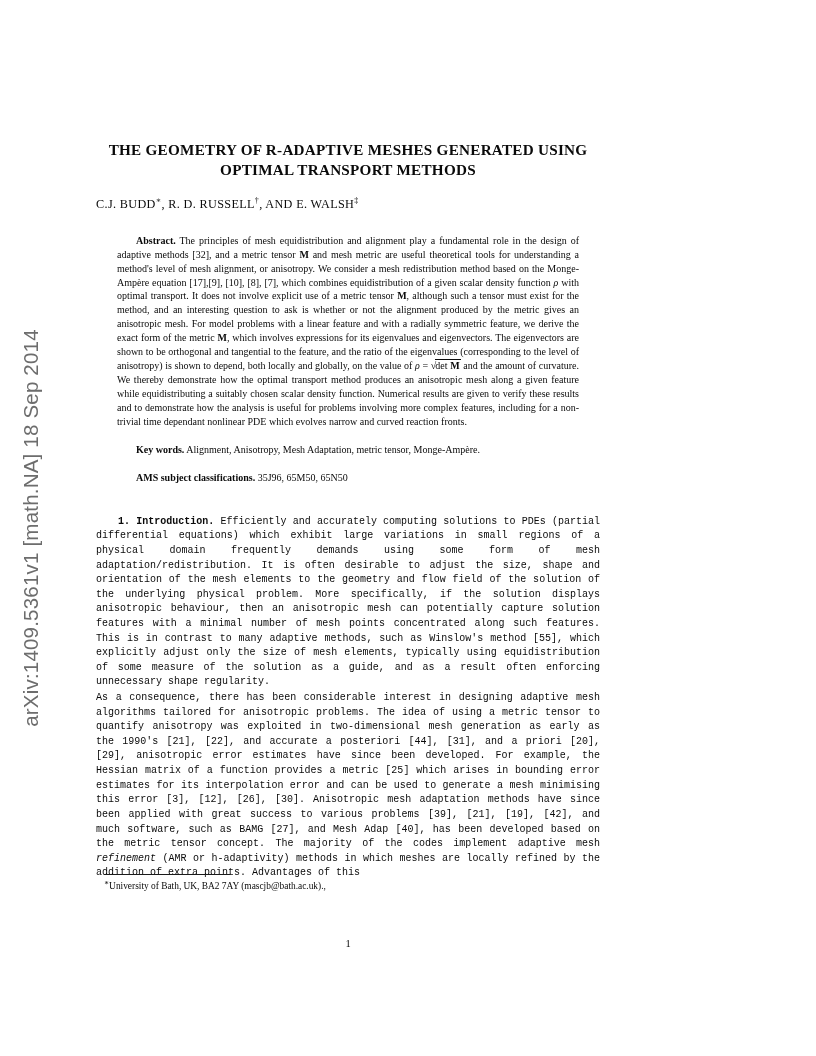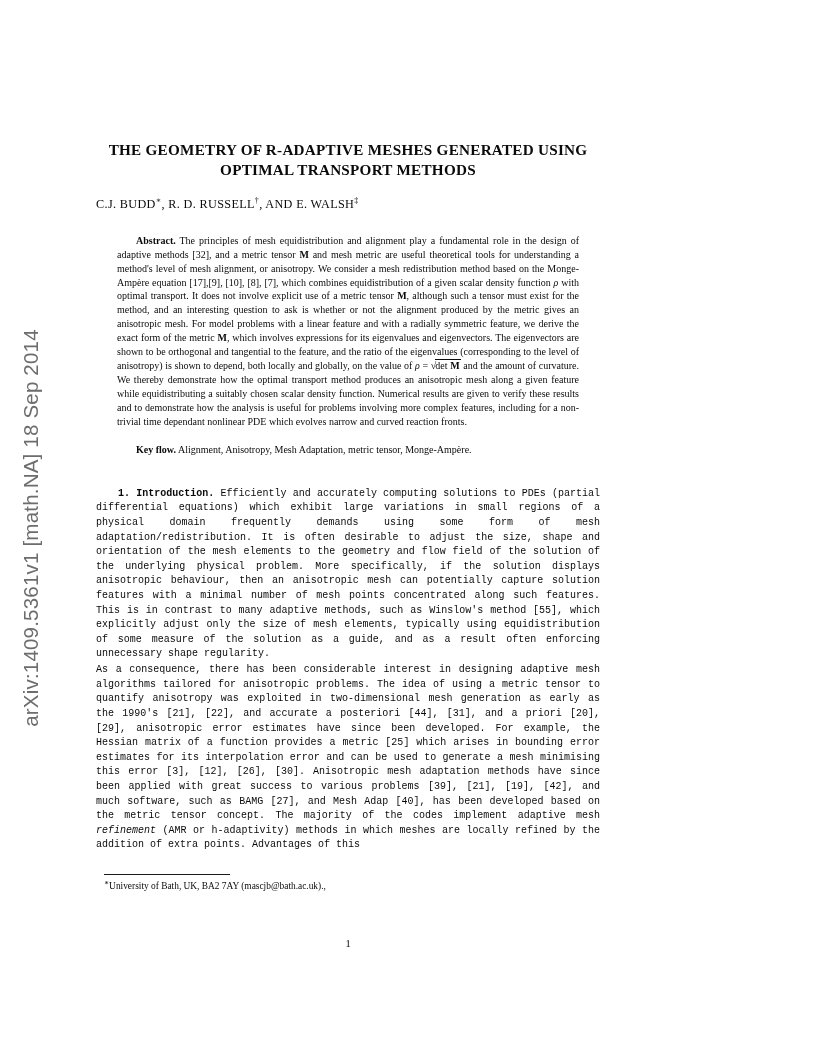--- a/index.html
+++ b/index.html
@@ -180,22 +180,23 @@
 
   <h1 class="title">THE GEOMETRY OF R-ADAPTIVE MESHES GENERATED USING OPTIMAL TRANSPORT METHODS</h1>
 
   <div class="authors">
     <span>C.J. BUDD</span><sup>∗</sup><span>, </span><span>R. D. RUSSELL</span><sup>†</sup><span>, AND </span><span>E. WALSH</span><sup>‡</sup>
   </div>
 
   <div class="abstract-block">
     <p><span class="lead">Abstract.</span><span> The principles of mesh equidistribution and alignment play a fundamental role in the design of adaptive methods [32], and a metric tensor </span><b class="mat">M</b><span> and mesh metric are useful theoretical tools for understanding a method's level of mesh alignment, or anisotropy. We consider a mesh redistribution method based on the Monge-Ampère equation [17],[9], [10], [8], [7], which combines equidistribution of a given scalar density function </span><span class="rho">ρ</span><span> with optimal transport. It does not involve explicit use of a metric tensor </span><b class="mat">M</b><span>, although such a tensor must exist for the method, and an interesting question to ask is whether or not the alignment produced by the metric gives an anisotropic mesh. For model problems with a linear feature and with a radially symmetric feature, we derive the exact form of the metric </span><b class="mat">M</b><span>, which involves expressions for its eigenvalues and eigenvectors. The eigenvectors are shown to be orthogonal and tangential to the feature, and the ratio of the eigenvalues (corresponding to the level of anisotropy) is shown to depend, both locally and globally, on the value of </span><span class="sqrt-wrap"><span class="rho">ρ</span><span> = </span><span>√</span><span class="radicand"><span>det </span><b class="mat">M</b></span></span><span> and the amount of curvature. We thereby demonstrate how the optimal transport method produces an anisotropic mesh along a given feature while equidistributing a suitably chosen scalar density function. Numerical results are given to verify these results and to demonstrate how the analysis is useful for problems involving more complex features, including for a non-trivial time dependant nonlinear PDE which evolves narrow and curved reaction fronts.</span></p>
 
-    <p class="kw"><span class="lead">Key flow.</span><span> Alignment, Anisotropy, Mesh Adaptation, metric tensor, Monge-Ampère.</span></p>
-
+    <p class="kw"><span class="lead">Key words.</span><span> Alignment, Anisotropy, Mesh Adaptation, metric tensor, Monge-Ampère.</span></p>
+
+    <p class="ams"><span class="lead">AMS subject classifications.</span><span> 35J96, 65M50, 65N50</span></p>
   </div>
 
   <div class="body-text">
     <p><span class="sec-head">1. Introduction.</span><span> Efficiently and accurately computing solutions to PDEs (partial differential equations) which exhibit large variations in small regions of a physical domain frequently demands using some form of mesh adaptation/redistribution. It is often desirable to adjust the size, shape and orientation of the mesh elements to the geometry and flow field of the solution of the underlying physical problem. More specifically, if the solution displays anisotropic behaviour, then an anisotropic mesh can potentially capture solution features with a minimal number of mesh points concentrated along such features. This is in contrast to many adaptive methods, such as Winslow's method [55], which explicitly adjust only the size of mesh elements, typically using equidistribution of some measure of the solution as a guide, and as a result often enforcing unnecessary shape regularity.</span></p>
 
     <p class="tight"><span>As a consequence, there has been considerable interest in designing adaptive mesh algorithms tailored for anisotropic problems. The idea of using a metric tensor to quantify anisotropy was exploited in two-dimensional mesh generation as early as the 1990's [21], [22], and accurate a posteriori [44], [31], and a priori [20], [29], anisotropic error estimates have since been developed. For example, the Hessian matrix of a function provides a metric [25] which arises in bounding error estimates for its interpolation error and can be used to generate a mesh minimising this error [3], [12], [26], [30]. Anisotropic mesh adaptation methods have since been applied with great success to various problems [39], [21], [19], [42], and much software, such as BAMG [27], and Mesh Adap [40], has been developed based on the metric tensor concept. The majority of the codes implement adaptive mesh </span><i>refinement</i><span> (AMR or h-adaptivity) methods in which meshes are locally refined by the addition of extra points. Advantages of this</span></p>
   </div>
 
   <div class="footnotes">
     <div class="footnote-rule"></div>

